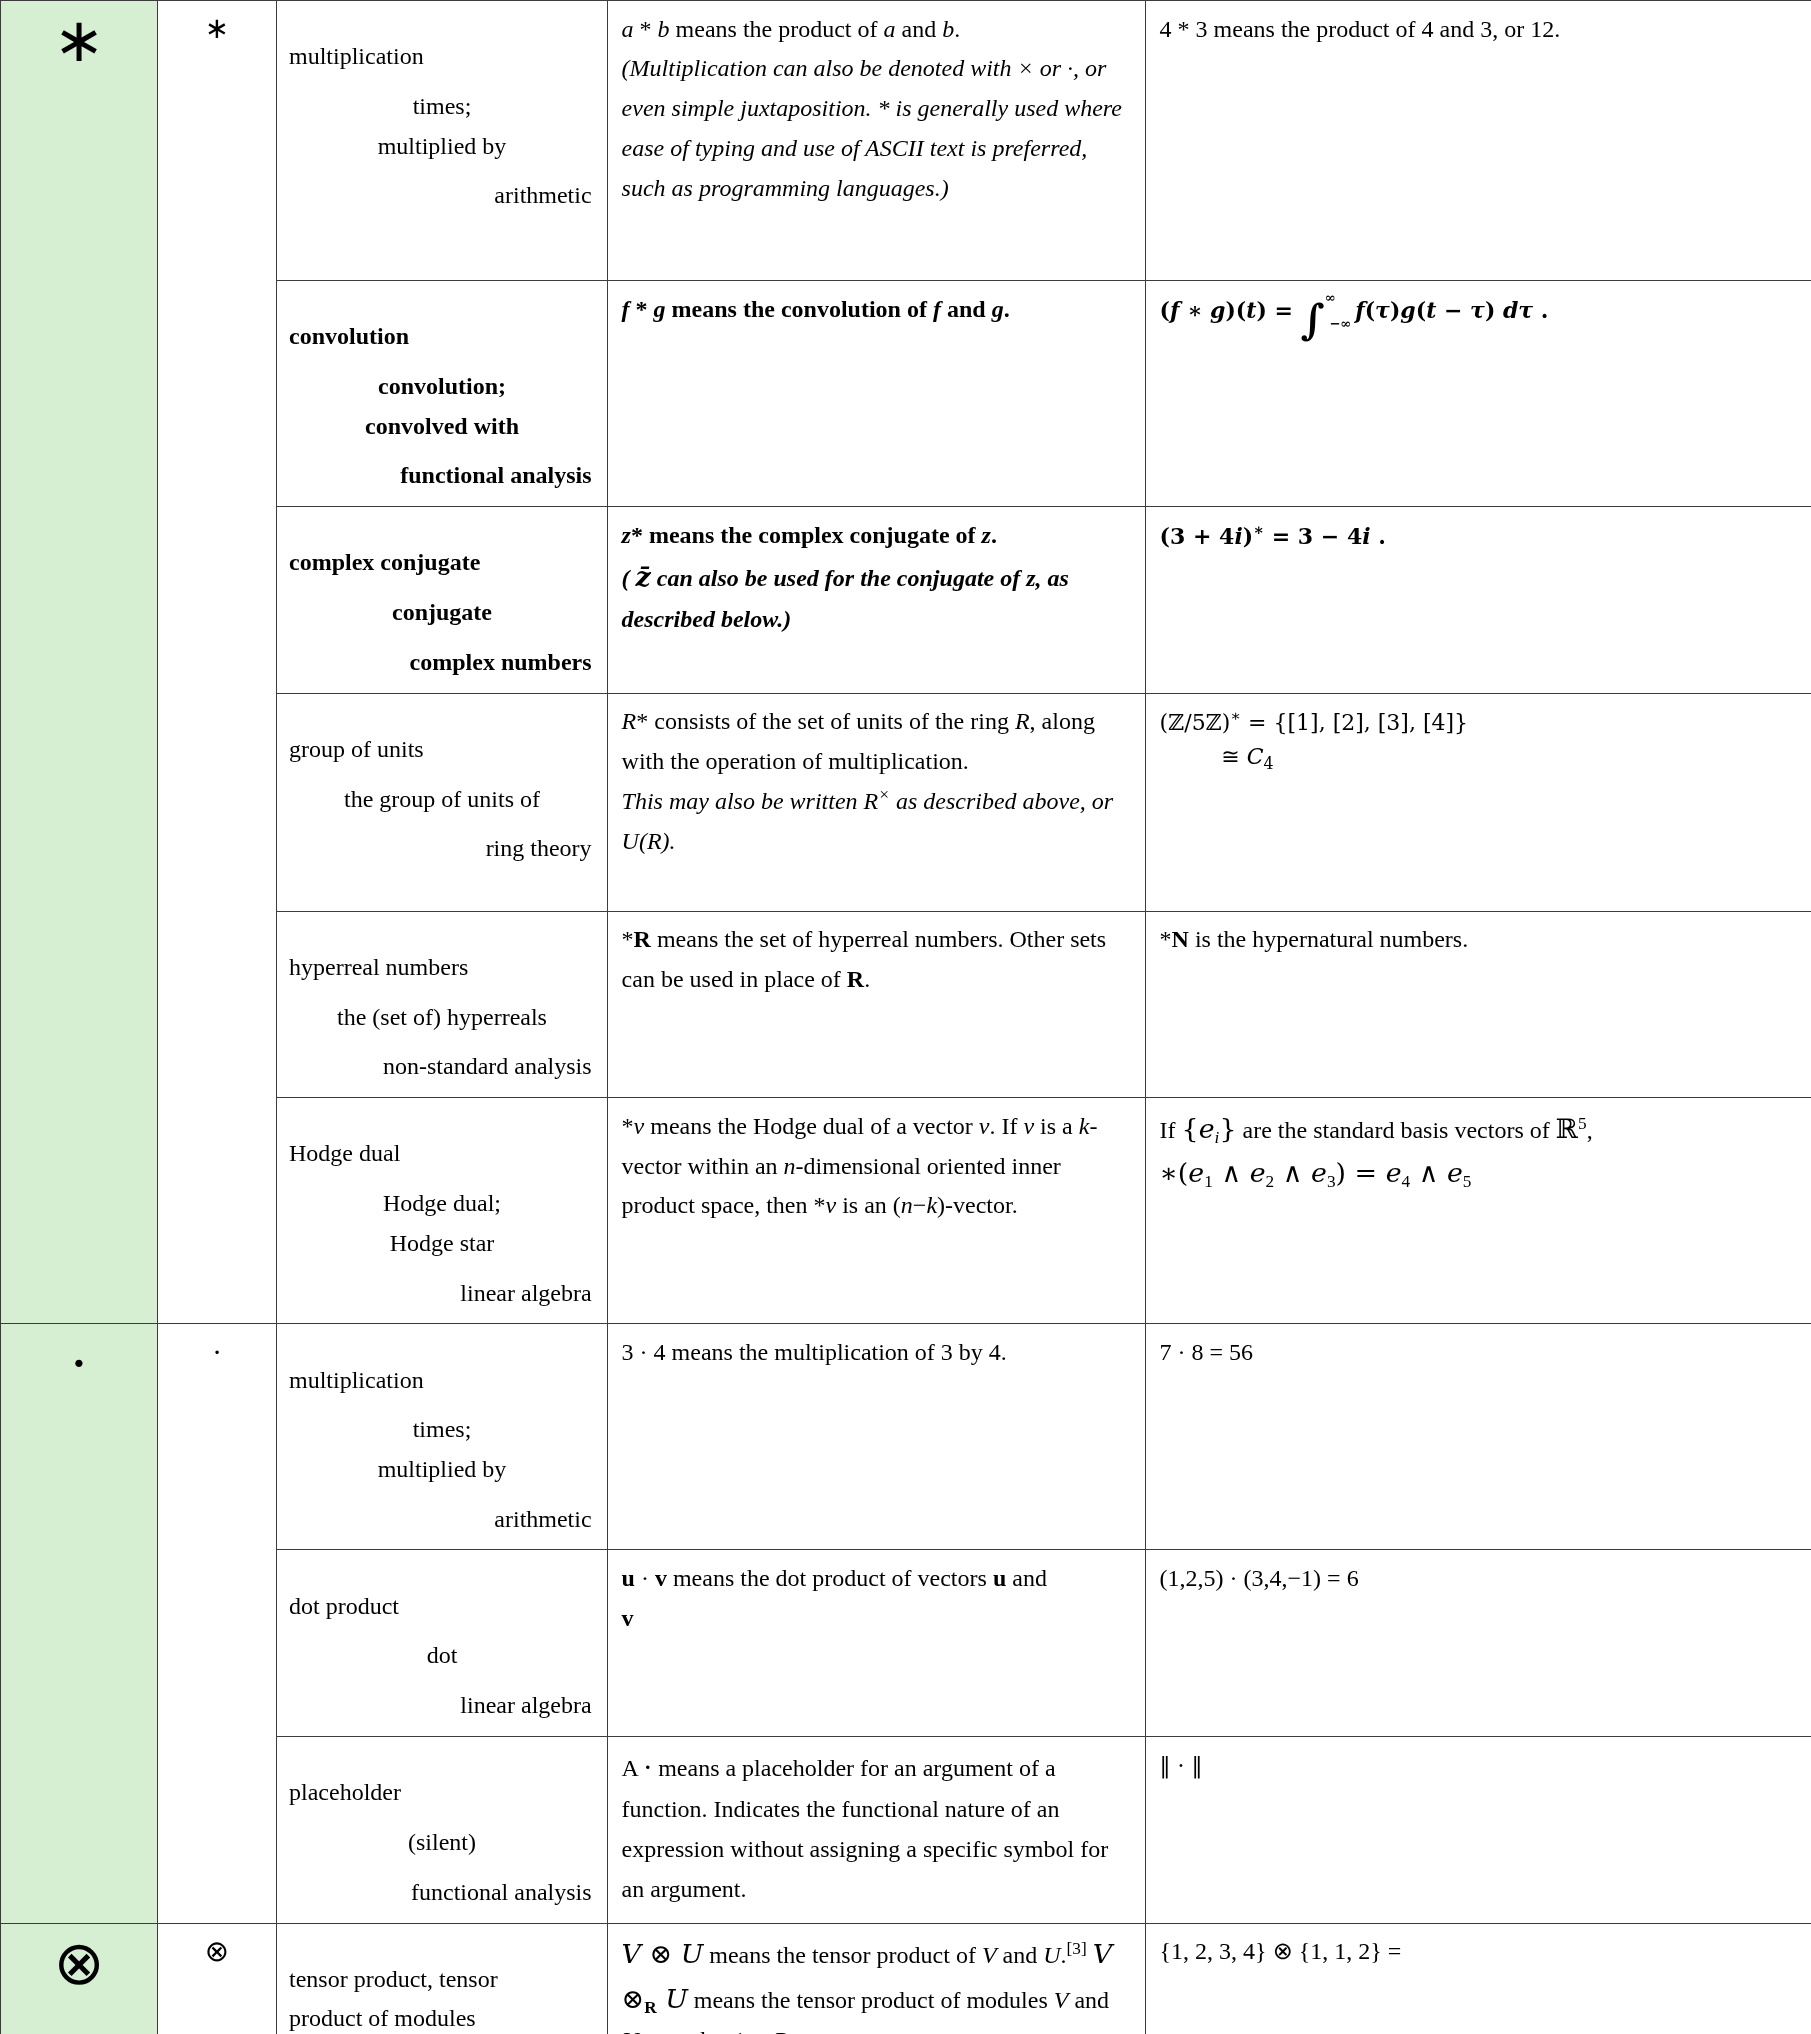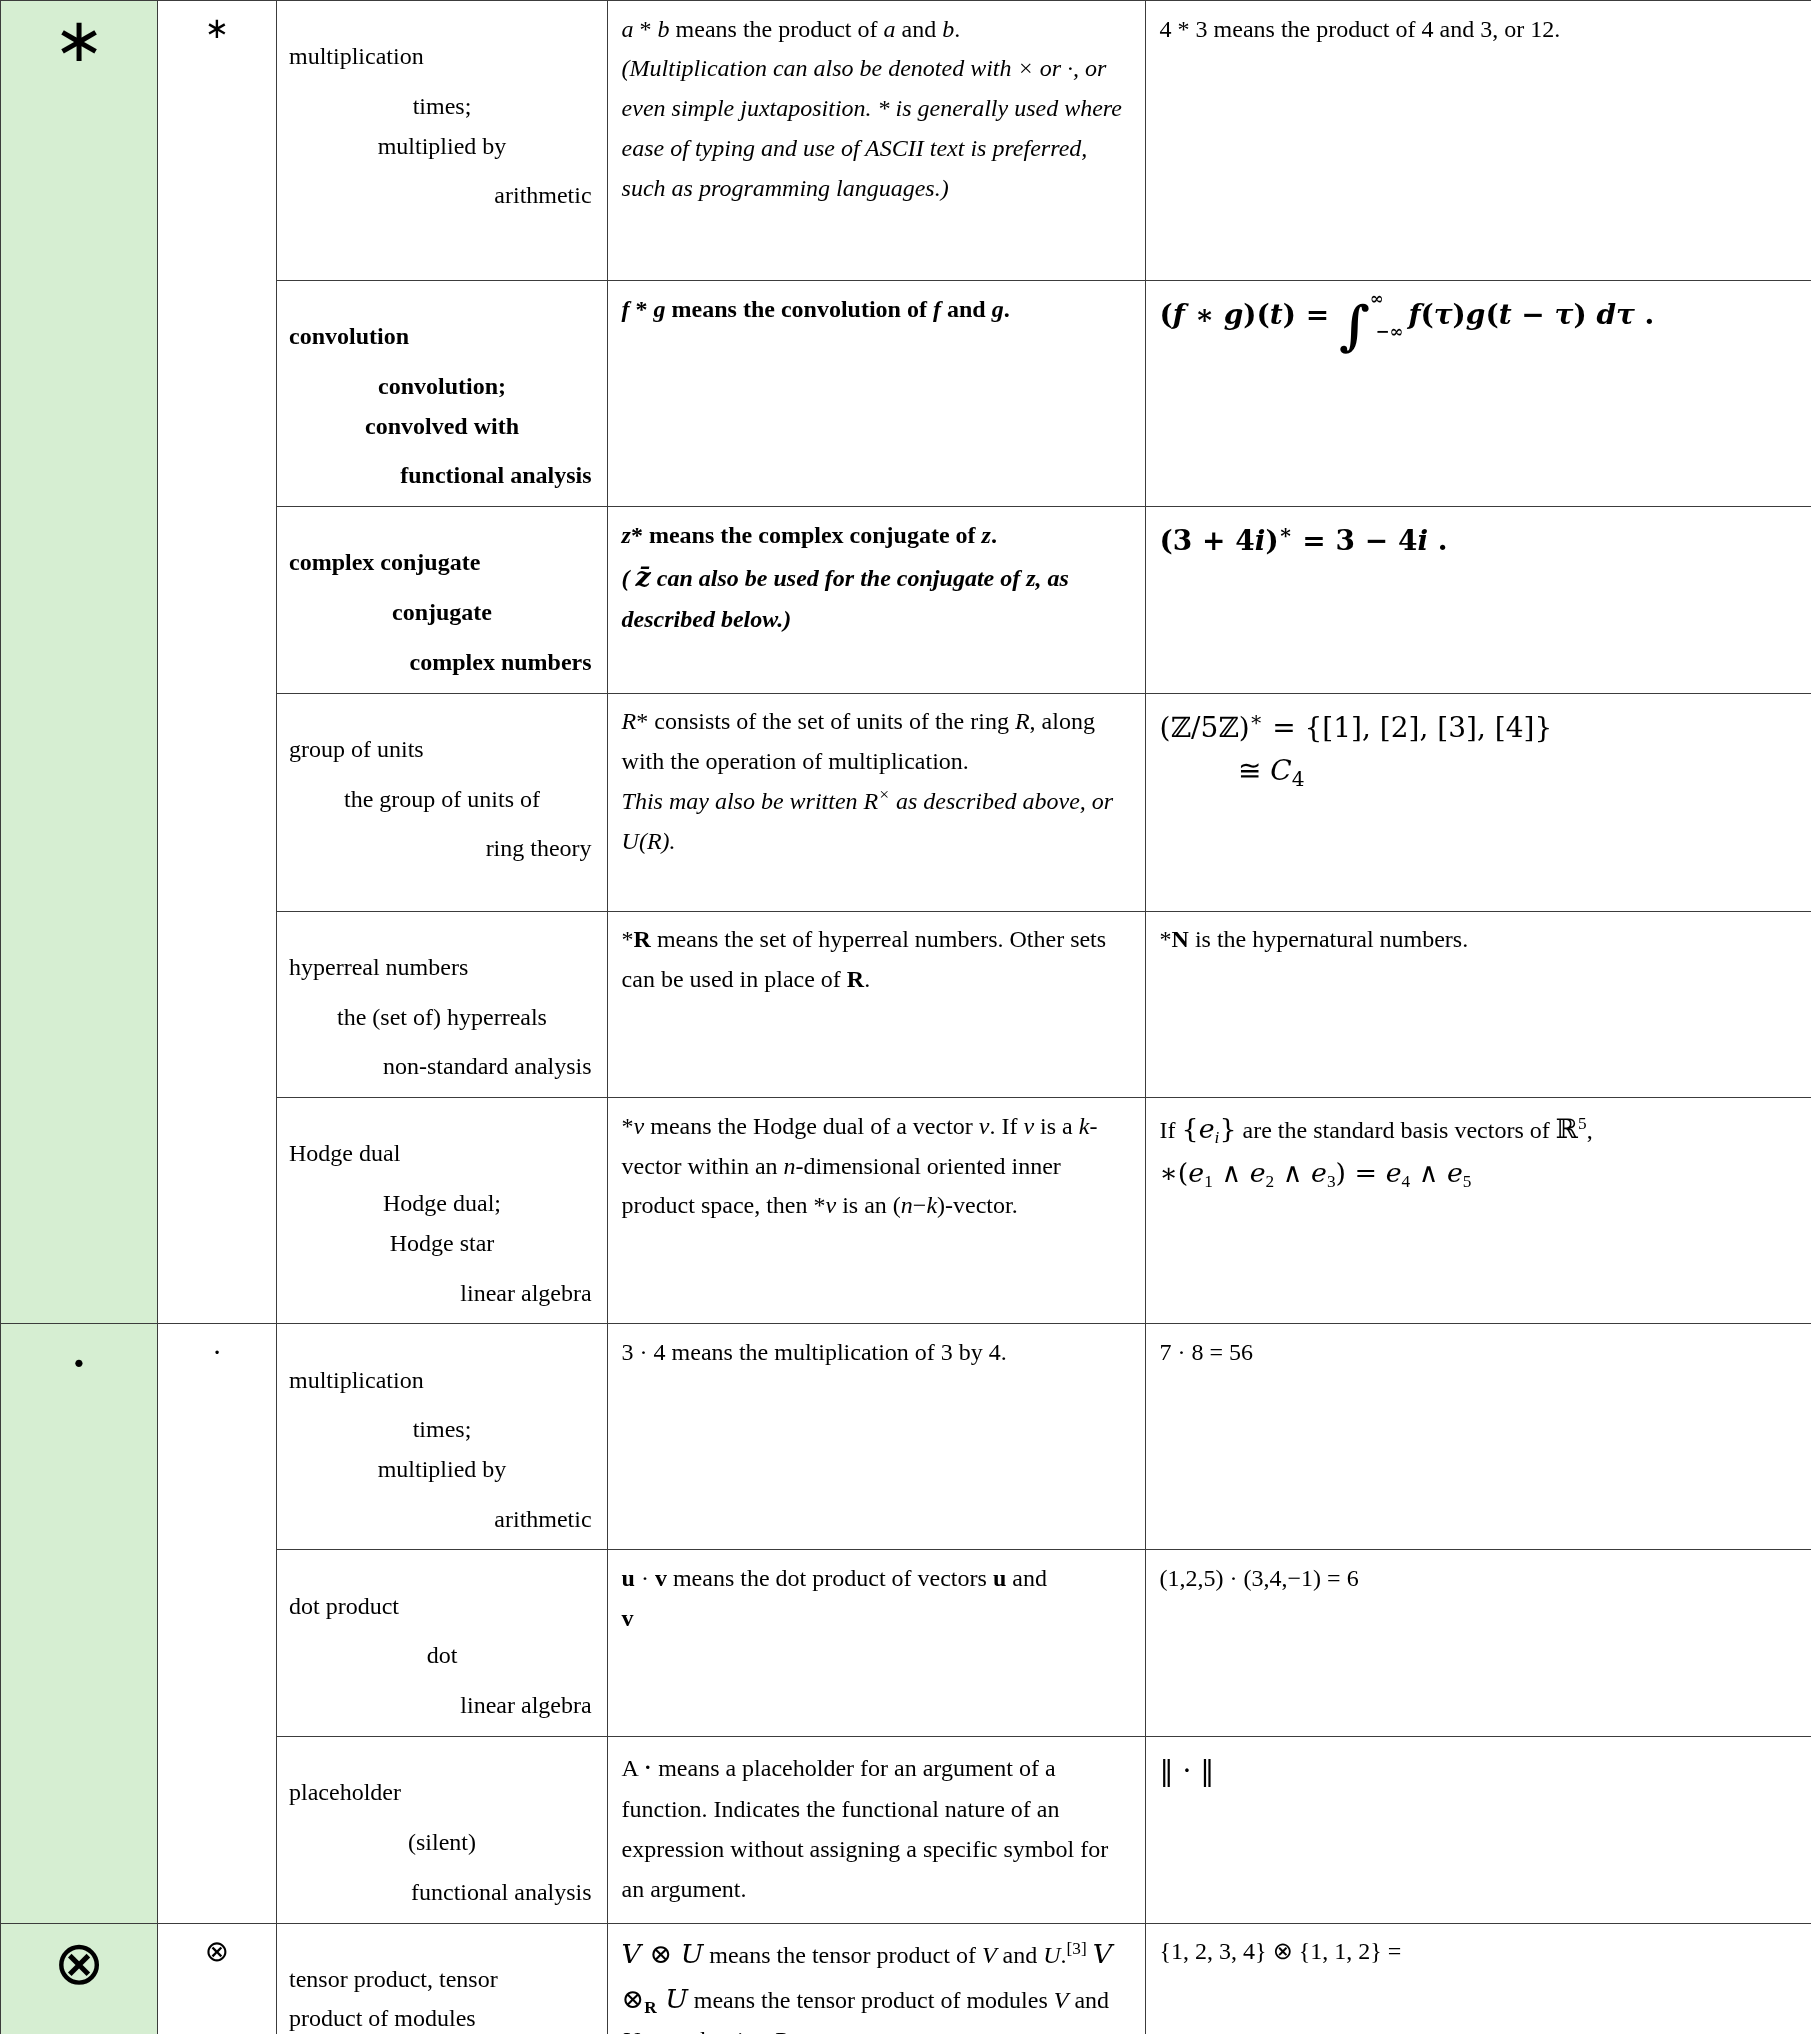--- a/index.html
+++ b/index.html
@@ -54,21 +54,21 @@
 
   td.name-cell { padding: 10.2px 12px; line-height: 1.65; }
   .nm div { text-align: left; }
   .nm { margin-bottom: 10.2px; margin-top: 26px; }
   .ra div { text-align: center; }
   .cat { text-align: right; margin-top: 10.2px; padding-right: 3.4px; }
 
   td.exp, td.exm { line-height: 1.66; }
   td.fml {
     font-family: "DejaVu Serif", serif;
-    font-size: 28px;
+    font-size: 22px;
     line-height: 1.55;
     padding-top: 12px;
   }
 
   .i  { font-style: italic; }
   .b  { font-weight: bold; }
   .tex { font-family: "DejaVu Serif", serif; font-size: 1.12em; }
   .sup { font-size: 0.72em; vertical-align: 0.55em; line-height: 0; }
   .sub { font-size: 0.72em; vertical-align: -0.3em; line-height: 0; }
   .int { font-size: 1.9em; line-height: 0; vertical-align: -0.38em; font-style: normal; }

